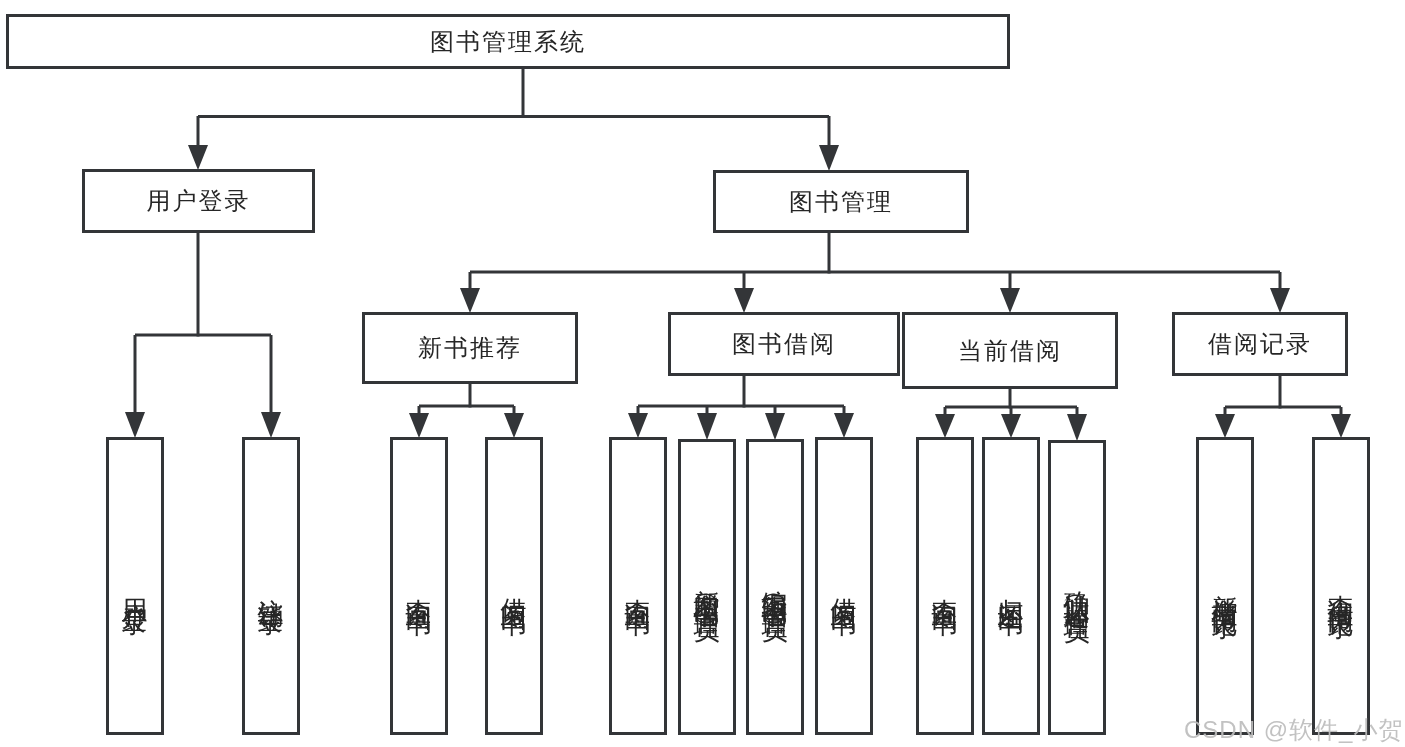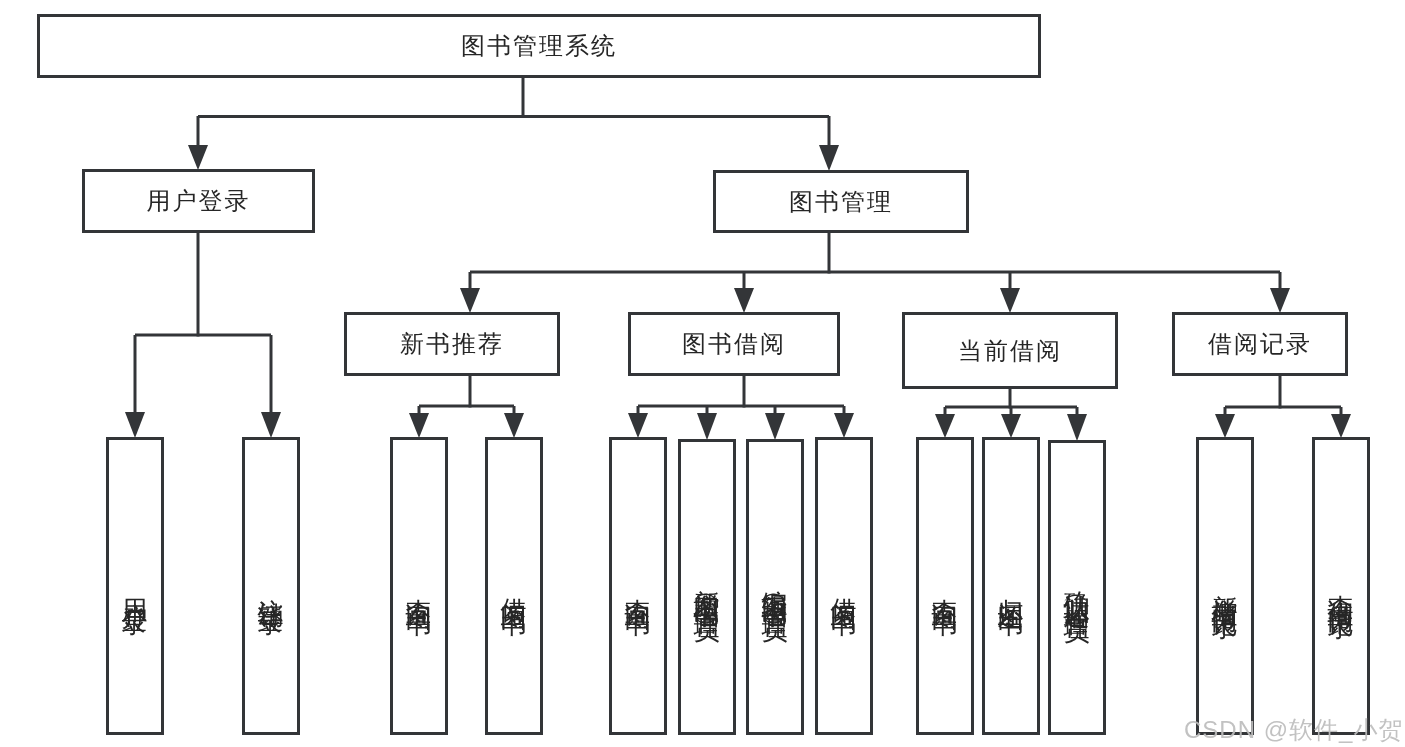--- a/index.html
+++ b/index.html
@@ -126,35 +126,35 @@
     <polygon points="1067,414 1087,414 1077,441"></polygon>
 
     <line x1="1280" y1="376" x2="1280" y2="408.5"></line>
     <line x1="1225" y1="407" x2="1341" y2="407"></line>
     <line x1="1225" y1="407" x2="1225" y2="417"></line>
     <polygon points="1215,414 1235,414 1225,438"></polygon>
     <line x1="1341" y1="407" x2="1341" y2="417"></line>
     <polygon points="1331,414 1351,414 1341,438"></polygon>
   </svg>
 
-  <div class="node hbox" style="left:37px; top:14px; width:1004px; height:64px">
+  <div class="node hbox" style="left:6px; top:14px; width:1004px; height:55px">
     <span>图书管理系统</span>
   </div>
 
   <div class="node hbox" style="left:82px; top:169px; width:233px; height:64px">
     <span>用户登录</span>
   </div>
   <div class="node hbox" style="left:713px; top:170px; width:256px; height:63px">
     <span>图书管理</span>
   </div>
 
-  <div class="node hbox" style="left:344px; top:312px; width:216px; height:64px">
+  <div class="node hbox" style="left:362px; top:312px; width:216px; height:72px">
     <span>新书推荐</span>
   </div>
-  <div class="node hbox" style="left:628px; top:312px; width:212px; height:64px">
+  <div class="node hbox" style="left:668px; top:312px; width:232px; height:64px">
     <span>图书借阅</span>
   </div>
   <div class="node hbox" style="left:902px; top:312px; width:216px; height:77px">
     <span>当前借阅</span>
   </div>
   <div class="node hbox" style="left:1172px; top:312px; width:176px; height:64px">
     <span>借阅记录</span>
   </div>
 
   <div class="node vbox" style="left:106px; top:437px; width:58px; height:298px">

